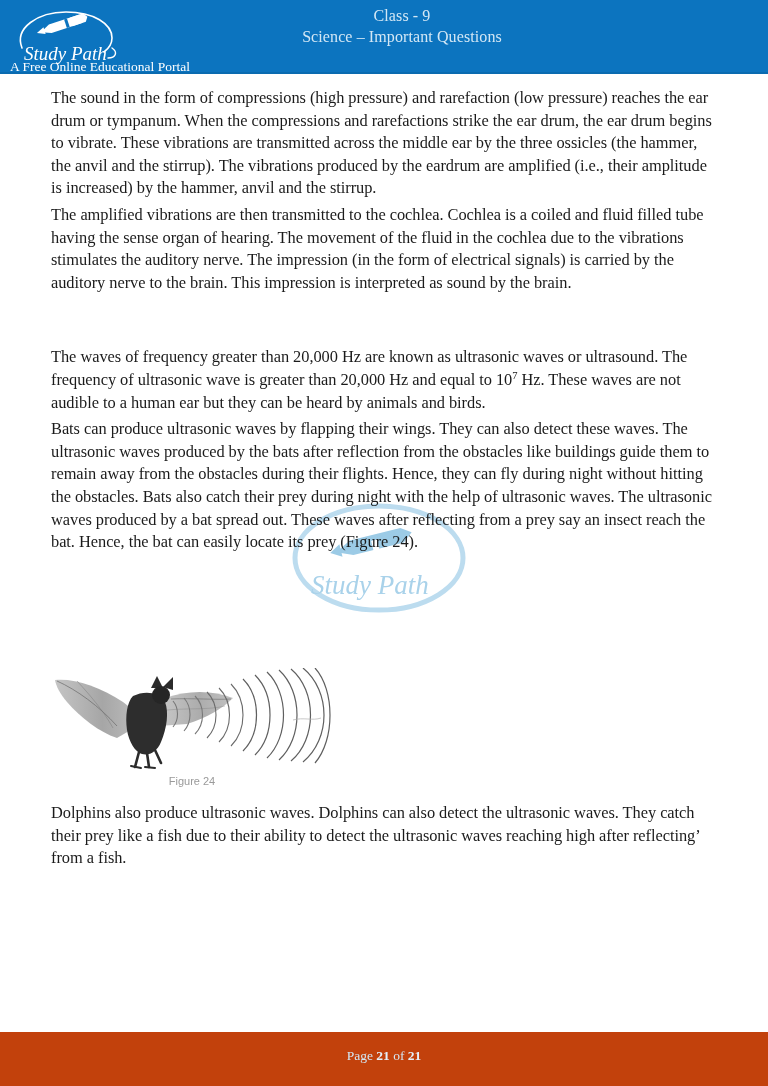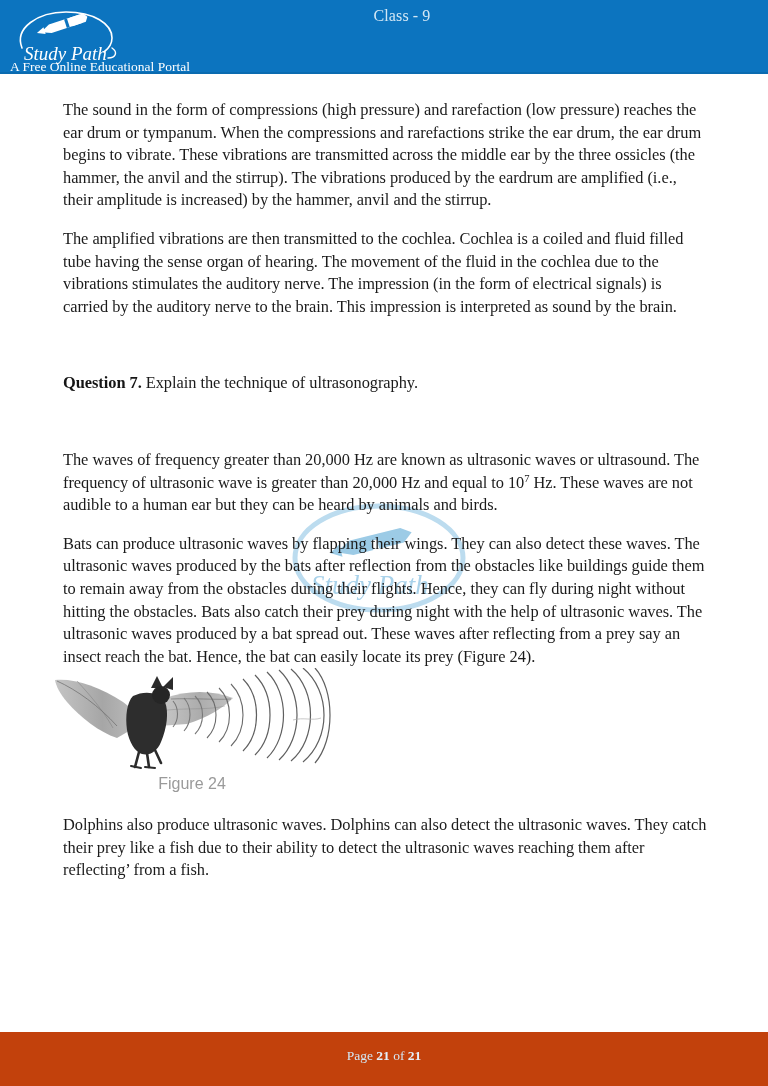--- a/index.html
+++ b/index.html
@@ -59,21 +59,21 @@
     background: #fff;
   }
   .content {
     position: absolute;
     left: 47px;
     top: 9px;
     width: 676px;
     z-index: 3;
   }
   p.para {
-    margin: 16px;
+    margin: 4px;
     font-size: 16.4px;
     line-height: 22.6px;
     text-align: left;
     color: #1b1b1b;
     letter-spacing: -0.05px;
   }
   .gap-md { height: 22px; }
 
   .q-label {
     font-weight: bold;
@@ -112,21 +112,21 @@
     background: #ffffff;
   }
   .figure svg { display: block; }
   .figure-caption {
     position: absolute;
     left: 47px;
     top: 701px;
     width: 290px;
     text-align: center;
     font-family: "Liberation Sans", sans-serif;
-    font-size: 16px;
+    font-size: 11px;
     color: #9a9a9a;
     z-index: 2;
   }
 
   .tail-text {
     position: absolute;
     left: 47px;
     top: 724px;
     width: 676px;
     z-index: 3;
@@ -170,20 +170,21 @@
 
       <text x="16" y="56" font-family="Liberation Serif, serif" font-size="19" font-style="italic" fill="#ffffff">Study Path</text>
       <path d="M104 44 C110 48, 108 54, 100 54" fill="none" stroke="#ffffff" stroke-width="1.4" stroke-linecap="round"></path>
 
       <text x="2" y="67" font-family="Liberation Serif, serif" font-size="13.5" fill="#ffffff">A Free Online Educational Portal</text>
     </svg>
   </div>
 
   <div class="header-titles">
     <div class="hline">Class - 9</div>
+    <div class="hline">Science – Important Questions</div>
   </div>
 </div>
 
 <div class="page">
 
   <div class="watermark">
     <svg width="196" height="120" viewBox="0 0 196 120" xmlns="http://www.w3.org/2000/svg">
       <ellipse cx="98" cy="56" rx="84" ry="52" fill="none" stroke="#bcdcef" stroke-width="5"></ellipse>
       <g transform="translate(46,38) rotate(-14)" fill="#9ccbe6">
         <path d="M6 14 L22 6 L74 6 L84 13 L74 21 L22 21 Z"></path>
@@ -195,21 +196,20 @@
   </div>
 
   <div class="content">
 
     <p class="para">The sound in the form of compressions (high pressure) and rarefaction (low pressure) reaches the ear drum or tympanum. When the compressions and rarefactions strike the ear drum, the ear drum begins to vibrate. These vibrations are transmitted across the middle ear by the three ossicles (the hammer, the anvil and the stirrup). The vibrations produced by the eardrum are amplified (i.e., their amplitude is increased) by the hammer, anvil and the stirrup.</p>
 
     <p class="para">The amplified vibrations are then transmitted to the cochlea. Cochlea is a coiled and fluid filled tube having the sense organ of hearing. The movement of the fluid in the cochlea due to the vibrations stimulates the auditory nerve. The impression (in the form of electrical signals) is carried by the auditory nerve to the brain. This impression is interpreted as sound by the brain.</p>
 
     <div class="gap-md"></div>
 
-    <p class="para"><span class="q-label">Question 7.</span><span> Explain the technique of ultrasonography.</span></p>
 
     <div class="gap-md"></div>
 
 
     <p class="para"><span>The waves of frequency greater than 20,000 Hz are known as ultrasonic waves or ultrasound. The frequency of ultrasonic wave is greater than 20,000 Hz and equal to 10</span><sup>7</sup><span> Hz. These waves are not audible to a human ear but they can be heard by animals and birds.</span></p>
 
     <p class="para">Bats can produce ultrasonic waves by flapping their wings. They can also detect these waves. The ultrasonic waves produced by the bats after reflection from the obstacles like buildings guide them to remain away from the obstacles during their flights. Hence, they can fly during night without hitting the obstacles. Bats also catch their prey during night with the help of ultrasonic waves. The ultrasonic waves produced by a bat spread out. These waves after reflecting from a prey say an insect reach the bat. Hence, the bat can easily locate its prey (Figure 24).</p>
   </div>
 
   <div class="figure">
@@ -263,20 +263,20 @@
         <path d="M268 0 C288 22, 288 72, 268 95"></path>
       </g>
 
       <path d="M246 52 C256 49, 266 53, 274 50" fill="none" stroke="#b0b0b0" stroke-width="1" opacity="0.7"></path>
     </svg>
   </div>
 
   <div class="figure-caption">Figure 24</div>
 
   <div class="tail-text">
-    <p class="para">Dolphins also produce ultrasonic waves. Dolphins can also detect the ultrasonic waves. They catch their prey like a fish due to their ability to detect the ultrasonic waves reaching them after reflecting’ from a fish.</p>
+    <p class="para">Dolphins also produce ultrasonic waves. Dolphins can also detect the ultrasonic waves. They catch their prey like a fish due to their ability to detect the ultrasonic waves reaching high after reflecting’ from a fish.</p>
   </div>
 
 </div>
 
 <div class="footer">
   <div class="footer-inner"><span>Page </span><b>21</b><span> of </span><b>21</b></div>
 </div>
 
 </body></html>

